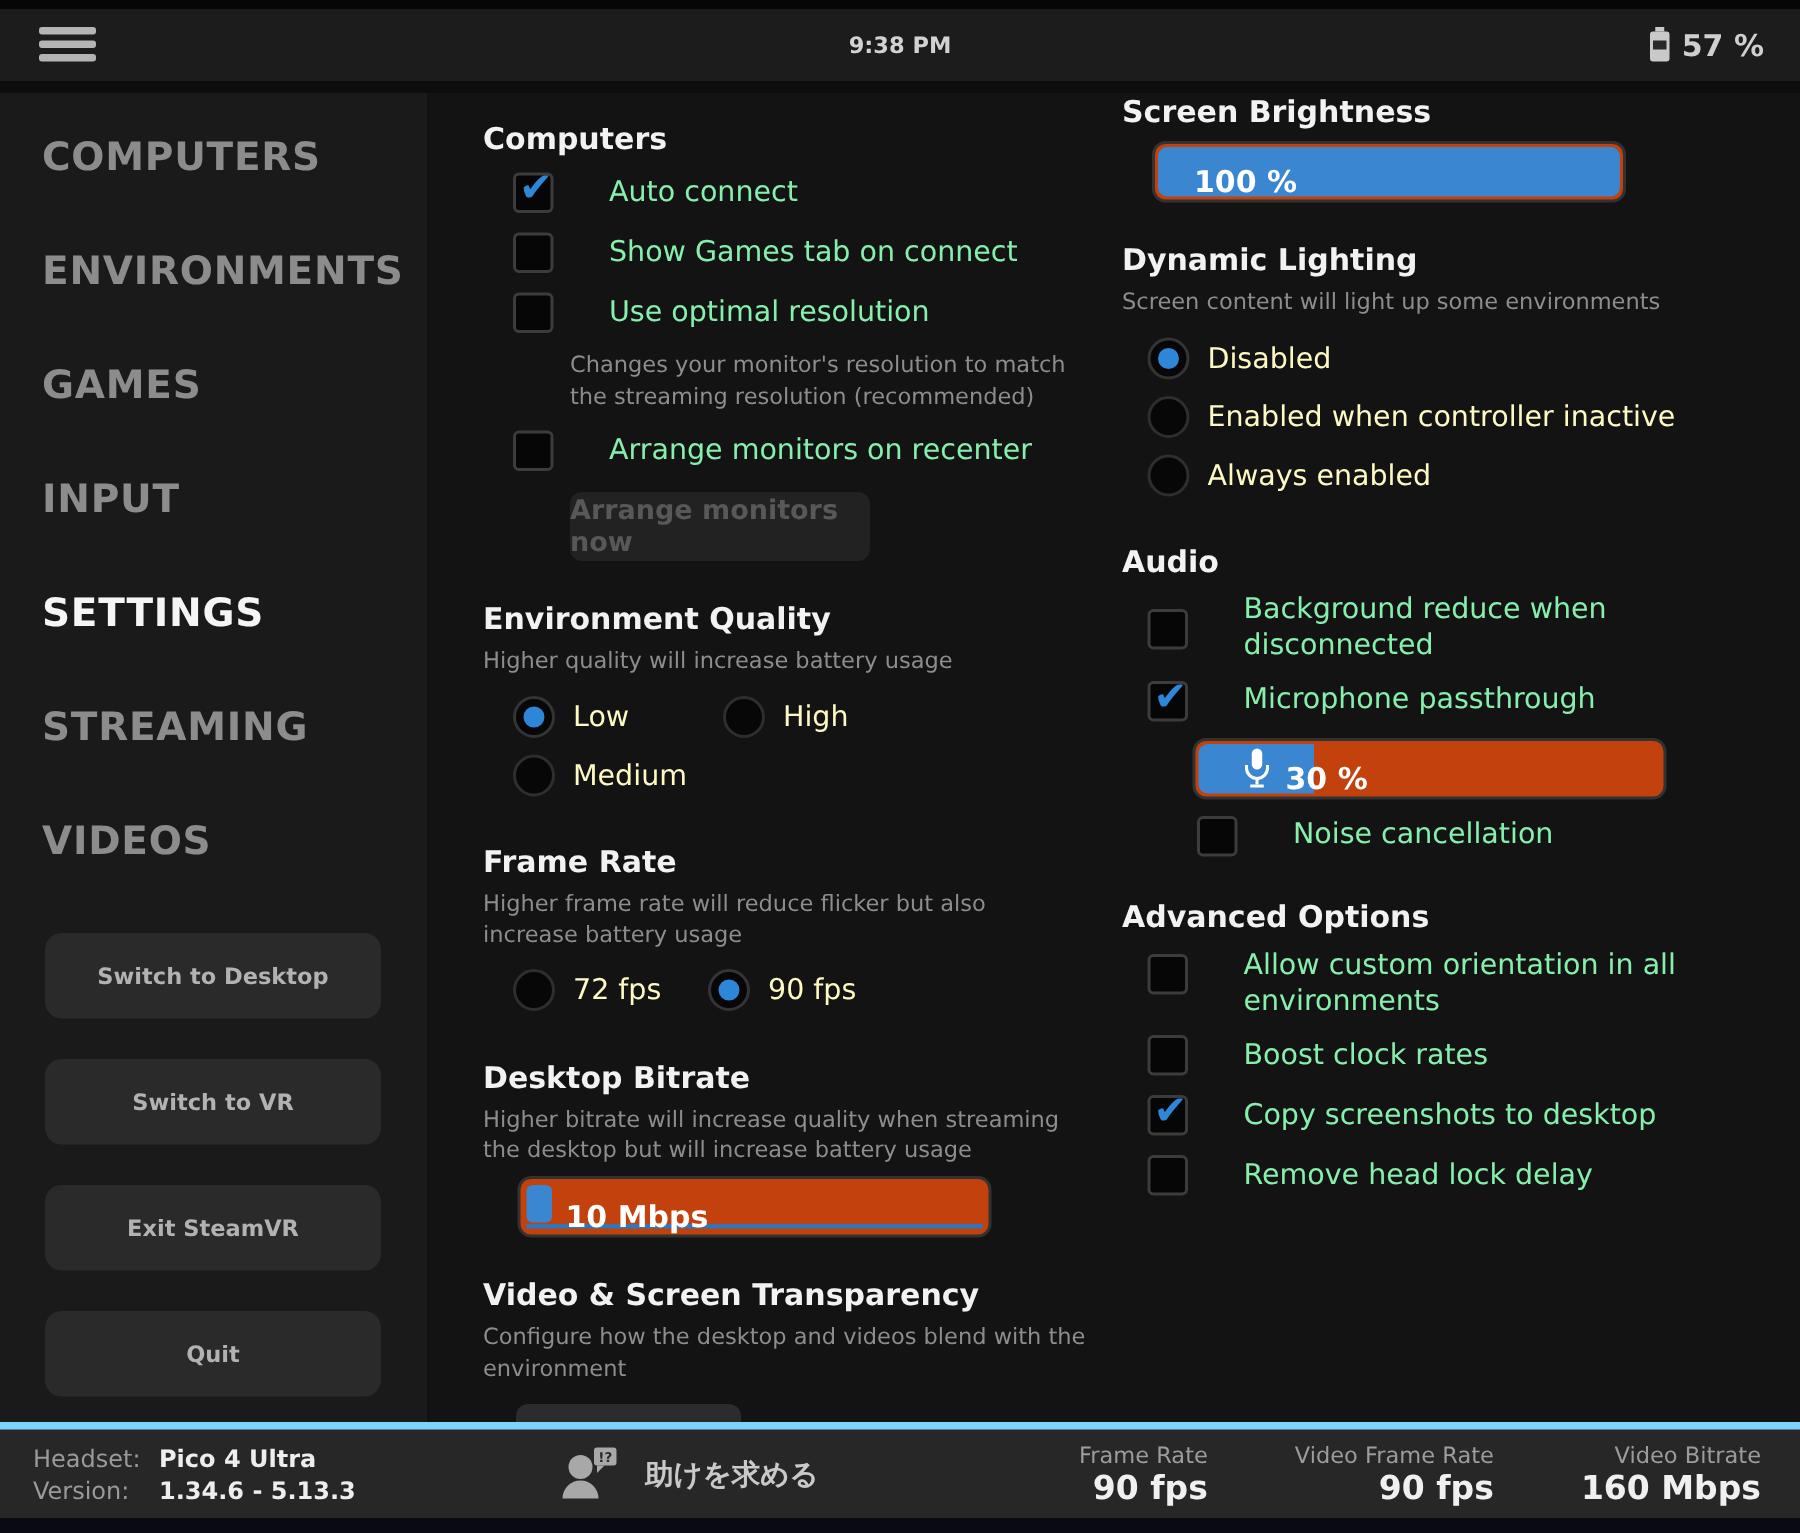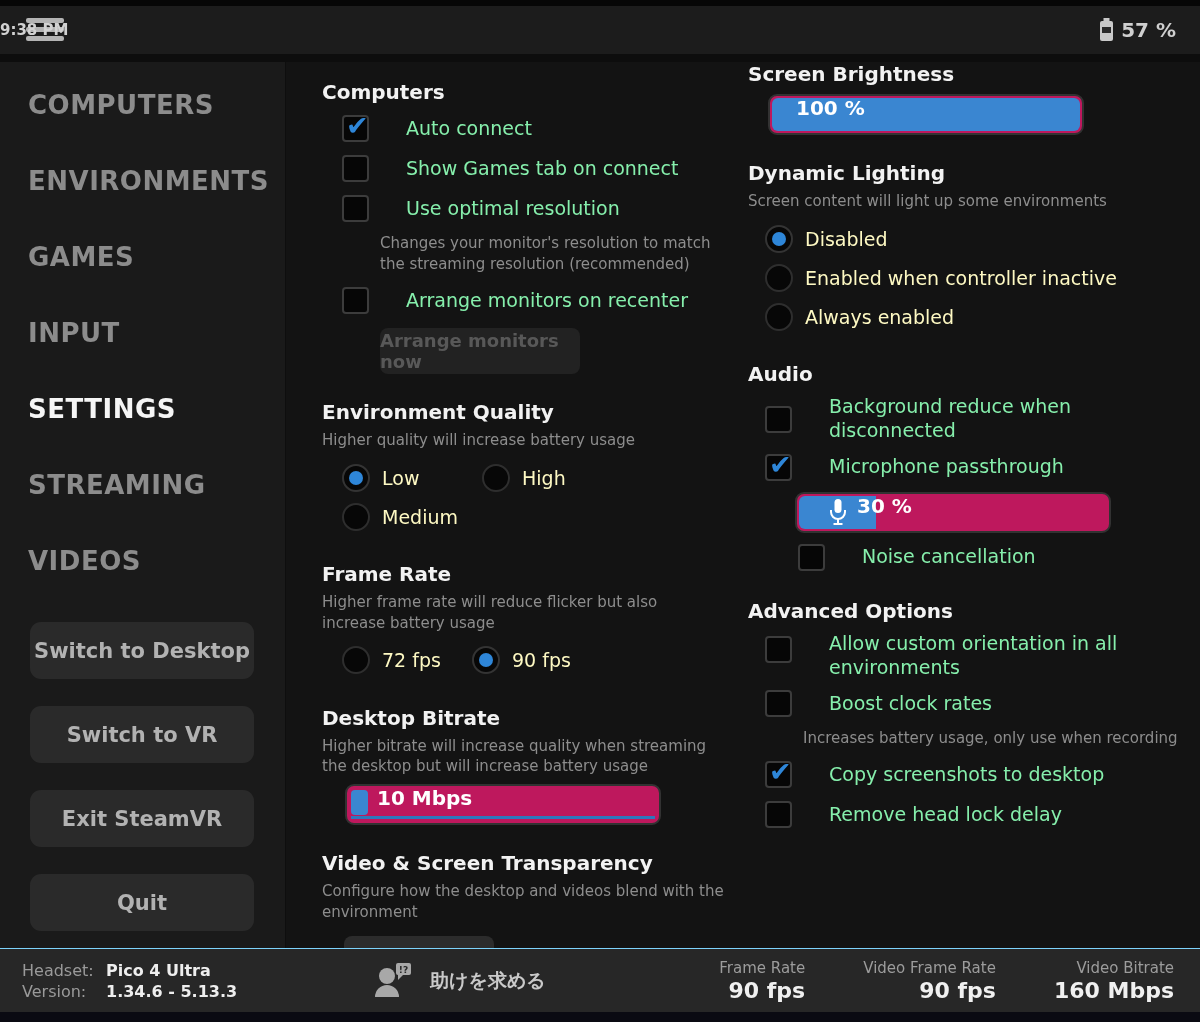--- a/index.html
+++ b/index.html
@@ -10,34 +10,34 @@
     color:#c6c6c6; overflow:hidden; position:relative;
   }
   
   .topbar {
     height:62px; background:#1c1c1c;
     border-top:6px solid #060606; border-bottom:8px solid #0d0d0d;
     position:relative; display:flex; align-items:center;
   }
   .hamburger { position:absolute; left:26px; top:8px; cursor:pointer; }
   .hamburger span { display:block; width:38px; height:5px; background:#b4b4b4; border-radius:2px; margin:4px 0; }
-  .clock { position:absolute; left:0; right:0; font-size:15px; font-weight:bold; color:#d2d2d2; }
+  .clock { position:absolute; left:0; right:0; text-align:center; font-size:15px; font-weight:bold; color:#d2d2d2; }
   .battery-area { position:absolute; right:24px; display:flex; align-items:center; gap:7px; font-size:20px; font-weight:bold; color:#cfcfcf; }
   
   .layout { position:relative; height:886px; }
   .sidebar {
     width:286px; height:100%; background:#1a1a1a; border-right:1px solid #0e0e0e;
     padding:28px 0 0 28px;
   }
   .nav-item { font-size:26px; font-weight:bold; letter-spacing:.5px; color:#8c8c8c; margin-bottom:46px; cursor:pointer; }
   .nav-item.on { color:#f5f5f5; }
   .side-btn {
     width:224px; height:57px; margin:0 0 27px 2px; background:#2a2a2a; border-radius:11px;
     display:flex; align-items:center; justify-content:center;
-    font-size:21px; font-weight:bold; color:#b2b2b2; cursor:pointer;
+    font-size:15px; font-weight:bold; color:#b2b2b2; cursor:pointer;
   }
   .col { position:absolute; top:0; }
   .col-mid { left:322px; width:405px; }
   .col-right { left:748px; width:452px; }
   .sec-title { font-size:20px; font-weight:bold; color:#f2f2f2; margin-bottom:8px; }
   .subtitle { font-size:15px; color:#8d8d8d; line-height:1.35; margin:-2px 0 8px 0; max-width:420px; }
   
   .check-row { display:flex; align-items:center; gap:11px; margin:9px 0 9px 20px; min-height:31px; cursor:pointer; }
   .col-right .check-row { margin-left:17px; }
   .check-row.top { align-items:flex-start; }
@@ -59,41 +59,41 @@
   .radio-opt.w2 { width:130px; }
   .radio {
     width:28px; height:28px; border-radius:50%; background:#070707; border:2px solid #2e2e2e;
     position:relative; flex:none;
   }
   .radio.on { border-color:#343434; }
   .radio.on::after { content:""; position:absolute; inset:5px; border-radius:50%; background:#2e86d8; }
   .radio-label { font-size:19px; color:#fef9c3; }
   
   .slider {
-    width:316px; height:41px; background:#be185d; border:2px solid #323232; border-radius:9px;
-    position:relative; display:flex; align-items:flex-start; overflow:hidden; cursor:pointer;
+    width:316px; height:41px; background:#c2410c; border:2px solid #323232; border-radius:9px;
+    position:relative; display:flex; align-items:flex-end; overflow:hidden; cursor:pointer;
   }
   .slider .val { position:relative; z-index:2; font-size:20px; font-weight:bold; color:#fff; }
   .slider-fill-full { position:absolute; inset:2px; background:#3a86d1; border-radius:6px; }
   .bitrate-handle { position:absolute; left:4px; top:4px; bottom:8px; width:17px; background:#3a86d1; border-radius:4px; }
   .bitrate-line { position:absolute; left:4px; right:4px; bottom:4px; height:3px; background:#2e77bd; }
   .mic-fill { position:absolute; left:2px; top:2px; bottom:2px; width:77px; background:#3a86d1; border-radius:6px 0 0 6px;
     display:flex; align-items:center; justify-content:center; }
   
   .btn-dim {
     margin:12px 0 0 58px; width:200px; height:46px; background:#222; border-radius:8px;
     display:flex; align-items:center; justify-content:center; font-size:18px; font-weight:bold; color:#585858; cursor:pointer;
   }
   .btn-cfg {
     margin:14px 0 0 22px; width:150px; height:46px; background:#2c2c2c; border-radius:8px;
     display:flex; align-items:center; justify-content:center; font-size:18px; font-weight:bold; color:#9b9b9b; cursor:pointer;
   }
   .gap-sec { margin-top:26px; }
   
-  .footer { height:64px; background:#272727; border-top:1px solid #7dd3fc; position:relative; display:flex; align-items:center; }
+  .footer { height:64px; background:#272727; border-top:5px solid #7dd3fc; position:relative; display:flex; align-items:center; }
   .footer-left { margin-left:22px; font-size:16px; }
   .f-row { display:flex; margin:2px 0; }
   .f-label { width:84px; color:#9a9a9a; }
   .f-val { font-weight:bold; color:#eeeeee; }
   .help { position:absolute; left:372px; display:flex; align-items:center; gap:16px; cursor:pointer; }
   .help-text { font-size:19px; font-weight:bold; color:#c9c9c9; }
   .stats { position:absolute; right:26px; display:flex; gap:58px; }
   .stat { text-align:right; }
   .stat-label { font-size:15px; color:#9c9c9c; }
   .stat-val { font-size:22px; font-weight:bold; color:#f0f0f0; margin-top:1px; }
@@ -261,21 +261,20 @@
 
     <div class="sec-title gap-sec">Advanced Options</div>
     <div class="check-row top">
       <div class="checkbox"></div>
       <div class="check-label" style="max-width:300px;">Allow custom orientation in all environments</div>
     </div>
     <div class="check-row">
       <div class="checkbox"></div>
       <div class="check-label">Boost clock rates</div>
     </div>
-    <div class="note">Increases battery usage, only use when recording</div>
     <div class="check-row">
       <div class="checkbox on">
           <span class="mark">✔</span>
         </div>
       <div class="check-label">Copy screenshots to desktop</div>
     </div>
     <div class="check-row">
       <div class="checkbox"></div>
       <div class="check-label">Remove head lock delay</div>
     </div>

